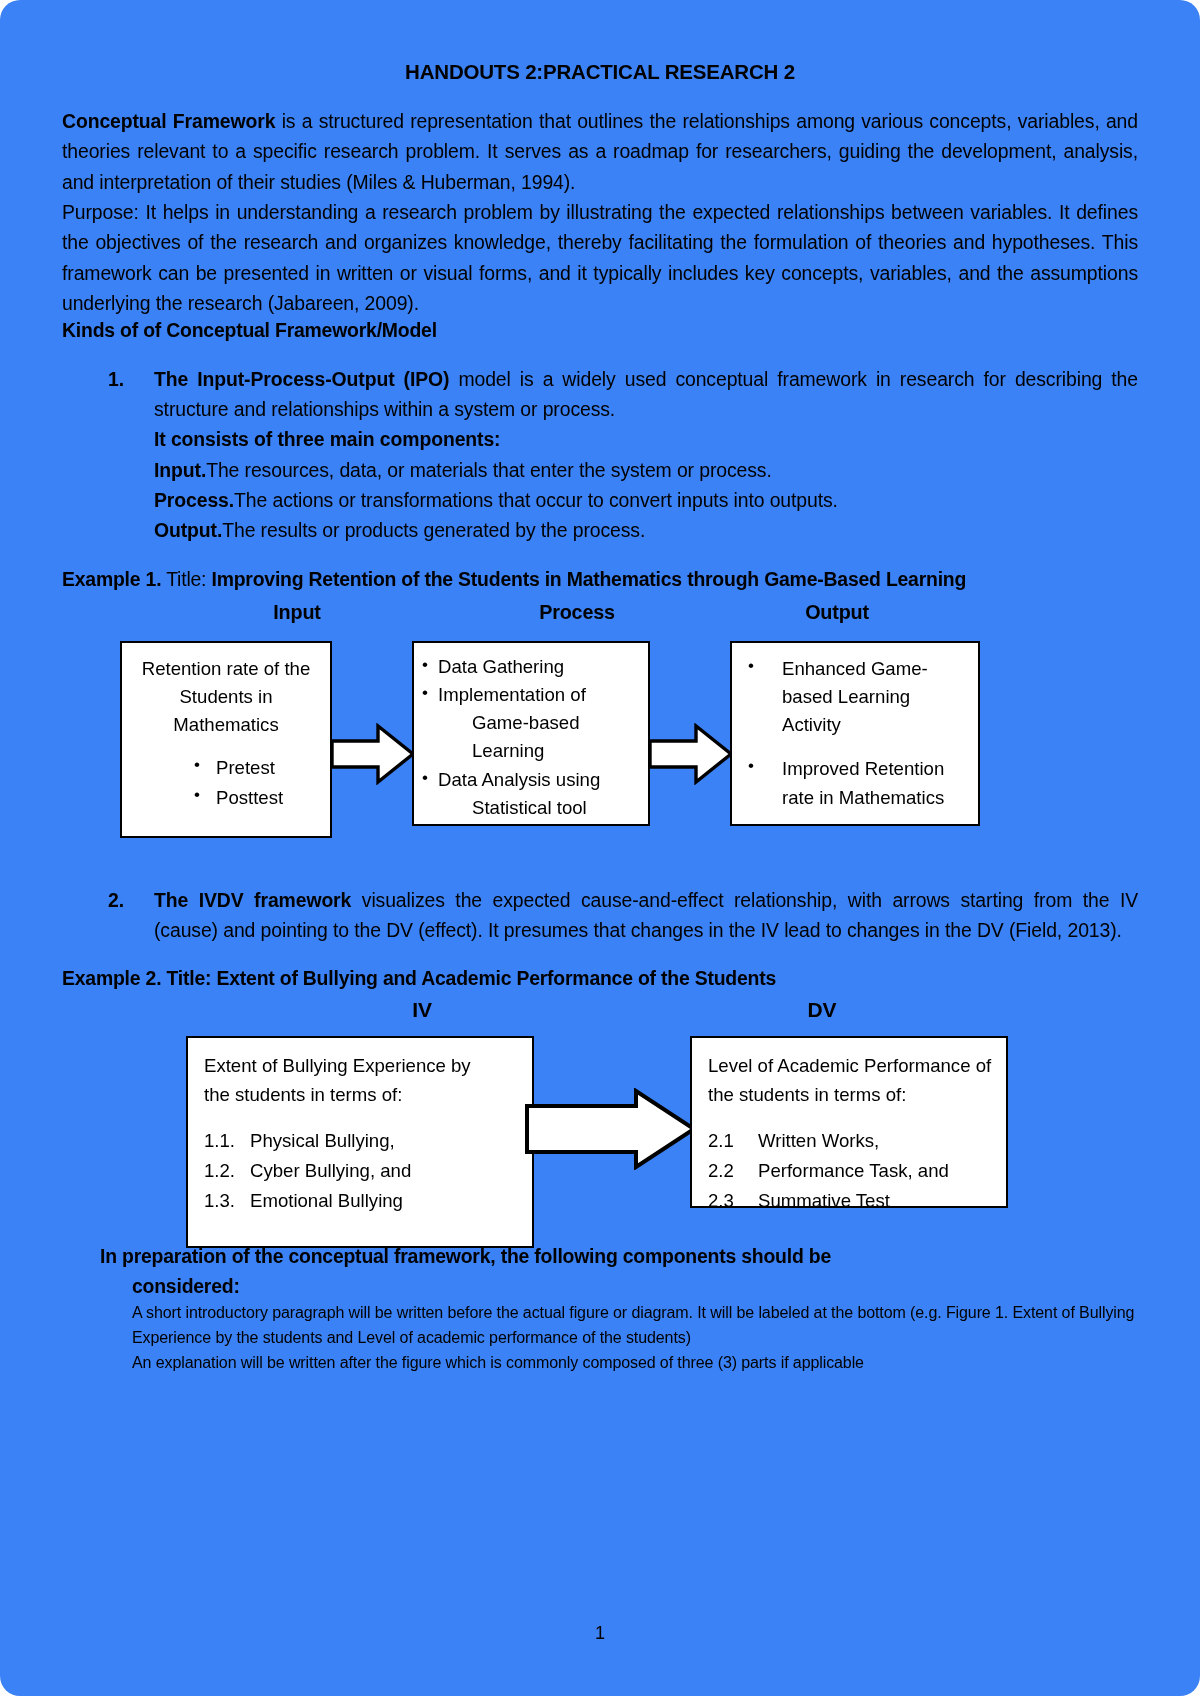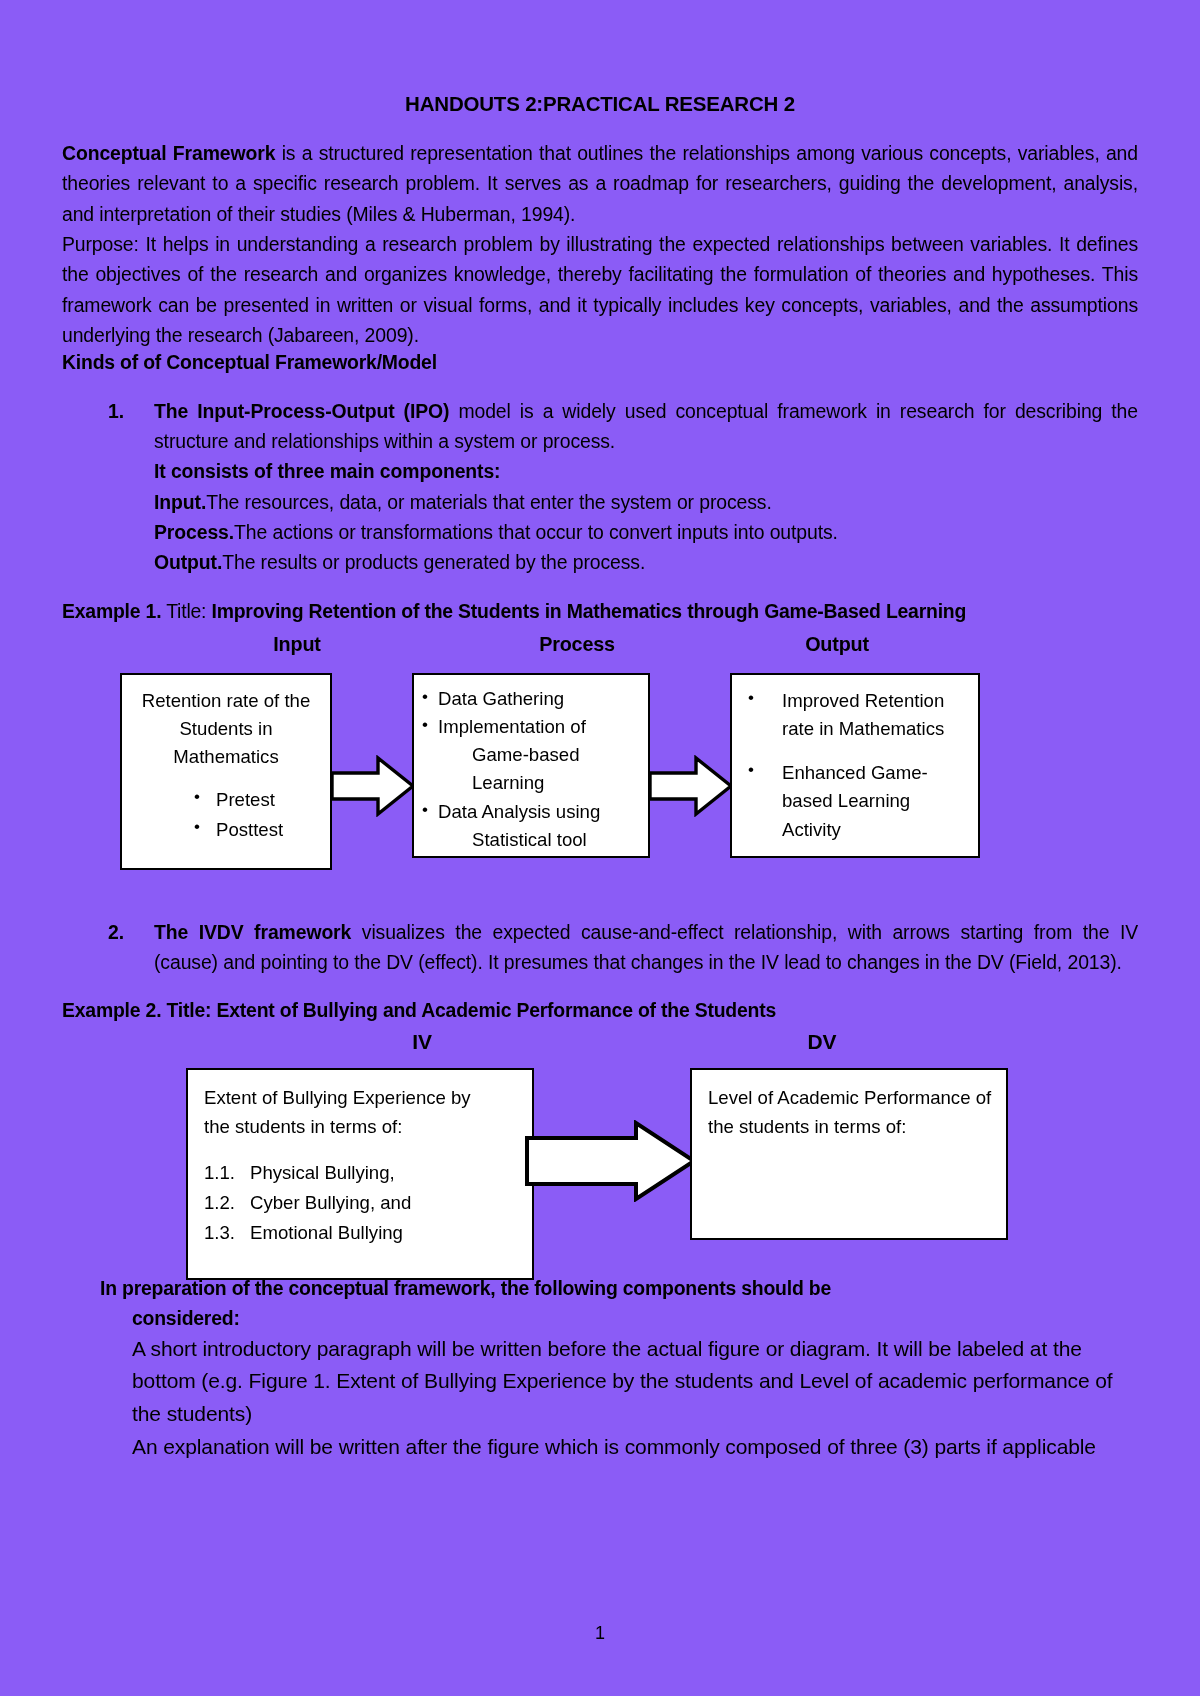--- a/index.html
+++ b/index.html
@@ -8,24 +8,25 @@
     background: #ffffff;
   }
   body {
     font-family: "Liberation Sans", sans-serif;
     color: #000000;
   }
   .page {
     position: relative;
     width: 1200px;
     height: 1696px;
-    background: #8b5cf6;
+    background: #3b82f6;
     box-sizing: border-box;
-    padding: 84px 62px 0 62px;
+    padding: 52px 62px 0 62px;
     overflow: hidden;
+    border-radius: 20px;
   }
   .doc-title {
     text-align: center;
     font-size: 20.5px;
     font-weight: bold;
     letter-spacing: -0.2px;
     margin: 8px 0 22px 0;
   }
   p.body-text {
     font-size: 19.4px;
@@ -193,21 +194,21 @@
   }
   .final-head {
     font-size: 19.4px;
     font-weight: bold;
     line-height: 1.5;
     letter-spacing: -0.2px;
     margin: 0;
   }
   .final-head .indent2 { display: block; padding-left: 32px; }
   .final-body {
-    font-size: 21px;
+    font-size: 16px;
     line-height: 1.56;
     letter-spacing: -0.1px;
     padding-left: 32px;
     margin: 0;
   }
   .page-number {
     position: absolute;
     left: 0;
     right: 0;
     bottom: 52px;
@@ -279,27 +280,27 @@
       </ul>
     </div>
 
     <svg class="arrow-svg" style="left:586px; top:122px;" width="86" height="62" viewBox="0 0 86 62">
       <polygon points="2,18 48,18 48,3 83,31 48,59 48,44 2,44" fill="#ffffff" stroke="#000000" stroke-width="3.4" stroke-linejoin="miter"></polygon>
     </svg>
 
     <div class="ipo-box" style="left:668px; top:40px; width:250px; height:185px; padding:12px 6px 0 4px;">
       <ul class="out-ul">
         <li>
-          <div>Improved Retention</div>
-          <div>rate in Mathematics</div>
-        </li>
-        <li>
           <div>Enhanced Game-</div>
           <div>based Learning</div>
           <div>Activity</div>
+        </li>
+        <li>
+          <div>Improved Retention</div>
+          <div>rate in Mathematics</div>
         </li>
       </ul>
     </div>
   </div>
 
   <div class="spacer-md"></div>
 
 
   <div class="spacer-sm"></div>
 
@@ -328,20 +329,25 @@
       </ul>
     </div>
 
     <svg class="arrow-svg" style="left:462px; top:90px;" width="174" height="82" viewBox="0 0 174 82">
       <polygon points="3,18 112,18 112,3 170,41 112,79 112,64 3,64" fill="#ffffff" stroke="#000000" stroke-width="4" stroke-linejoin="miter"></polygon>
     </svg>
 
     <div class="ivdv-box" style="left:628px; top:38px; width:318px; height:172px;">
       <div>Level of Academic Performance of</div>
       <div>the students in terms of:</div>
+      <ul class="ivdv-list dv" style="margin-top:16px;">
+        <li><span class="num">2.1</span><span>Written Works,</span></li>
+        <li><span class="num">2.2</span><span>Performance Task, and</span></li>
+        <li><span class="num">2.3</span><span>Summative Test</span></li>
+      </ul>
     </div>
   </div>
 
   <div class="spacer-md"></div>
 
   <div class="final-block">
     <div class="final-head">
       <span>In preparation of the conceptual framework, the following components should be</span>
       <span class="indent2">considered:</span>
     </div>

